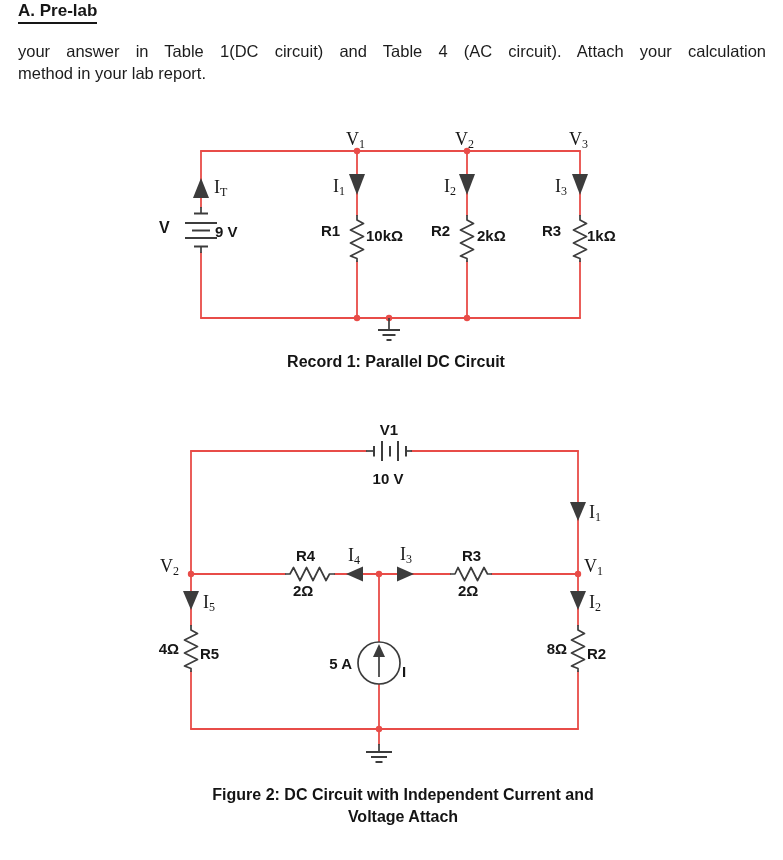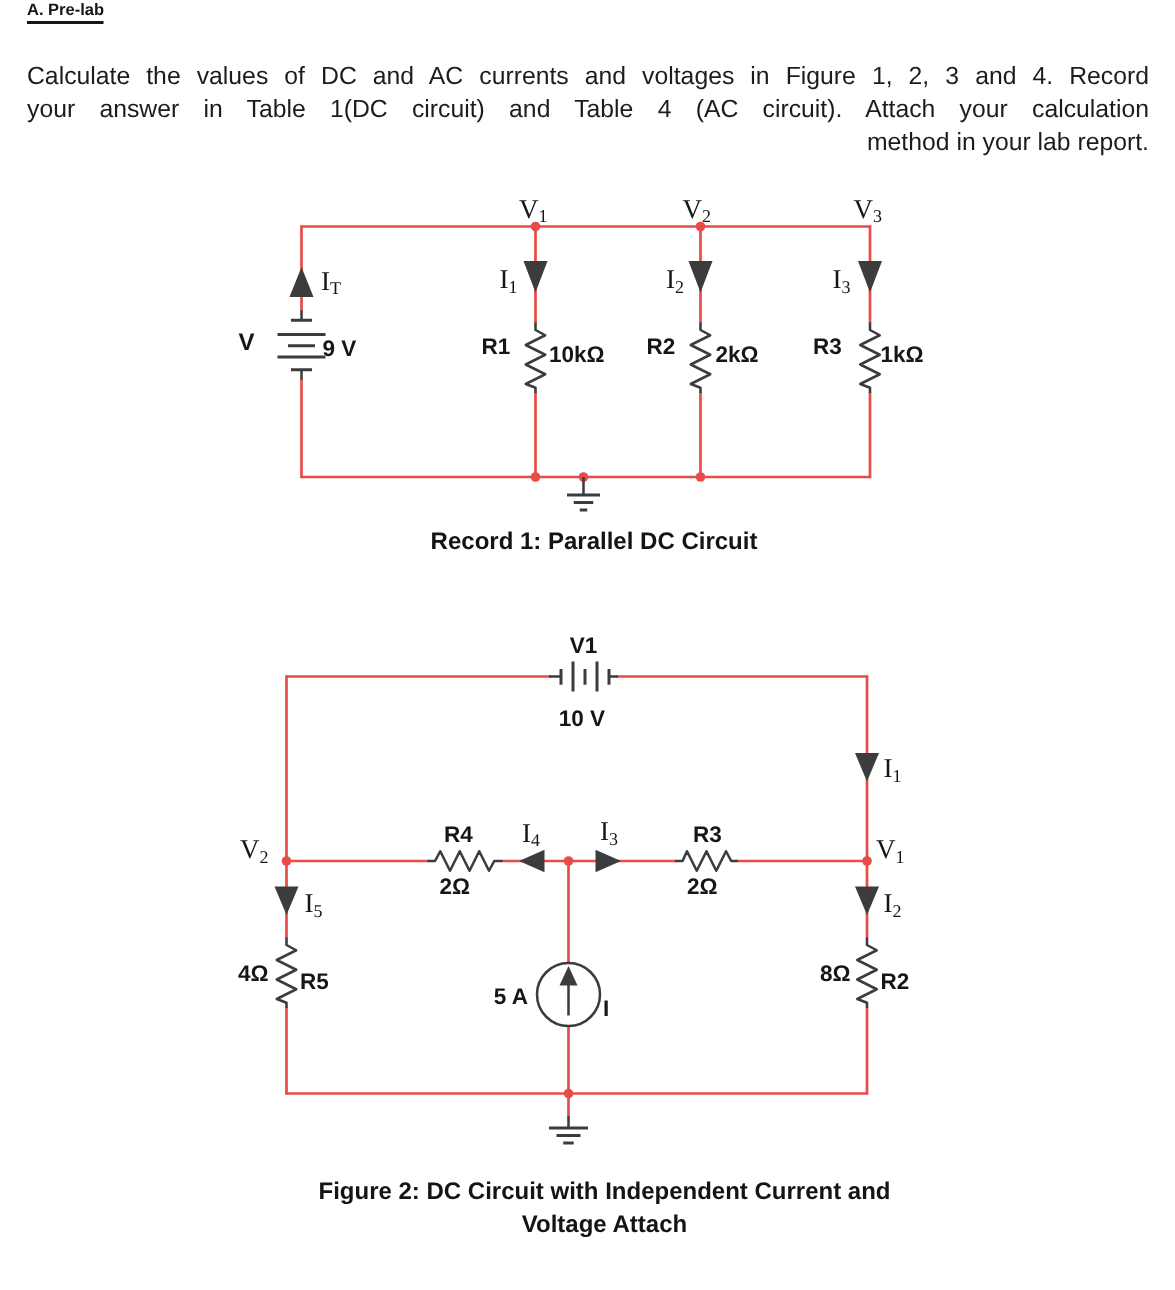--- a/index.html
+++ b/index.html
@@ -8,31 +8,31 @@
     --ink:#161616;
   }
   html,body{margin:0;padding:0;}
   body{
     width:783px;height:860px;position:relative;background:#ffffff;
     font-family:"Liberation Sans",sans-serif;color:var(--ink);
     overflow:hidden;
   }
   .page-title{
     position:absolute;left:18px;top:1px;
-    font-size:11px;font-weight:bold;
+    font-size:17px;font-weight:bold;
   }
   .page-title span{
     display:inline-block;border-bottom:2px solid var(--ink);padding-bottom:1px;
   }
   .intro{
     position:absolute;left:18px;top:40px;width:748px;
     font-size:16.5px;line-height:22px;color:#1c1c1c;
   }
   .jline{text-align:justify;text-align-last:justify;}
-  .lastline{text-align:right;}
+  .lastline{text-align:left;}
   .bold{font-weight:normal;}
   .cap{
     position:absolute;text-align:center;font-weight:bold;font-size:16px;
     color:#141414;line-height:22px;
   }
   .cap1{left:0;top:351px;width:792px;}
   .cap2{left:16px;top:784px;width:774px;}
   svg.circuits{position:absolute;left:0;top:0;}
   .wire{stroke:var(--wire);stroke-width:1.8;fill:none;stroke-linecap:round;}
   .comp{stroke:var(--component);stroke-width:1.7;fill:none;stroke-linejoin:round;stroke-linecap:butt;}
@@ -46,21 +46,20 @@
   .sub{font-size:12px;}
 </style>
 </head>
 <body>
 
 <div class="page-title">
   <span>A. Pre-lab</span>
 </div>
 
 <div class="intro">
-  <div class="jline"><span>Calculate the values of DC and AC currents and voltages in Figure 1, 2, 3 and 4. Record</span></div>
   <div class="jline">
     <span>your answer in Table 1(DC circuit) and Table 4 (AC circuit).</span>
     <span class="bold">Attach your calculation</span>
   </div>
   <div class="lastline bold"><span>method in your lab report.</span></div>
 </div>
 
 <svg class="circuits" width="783" height="860" viewBox="0 0 783 860">
 
   <g>

